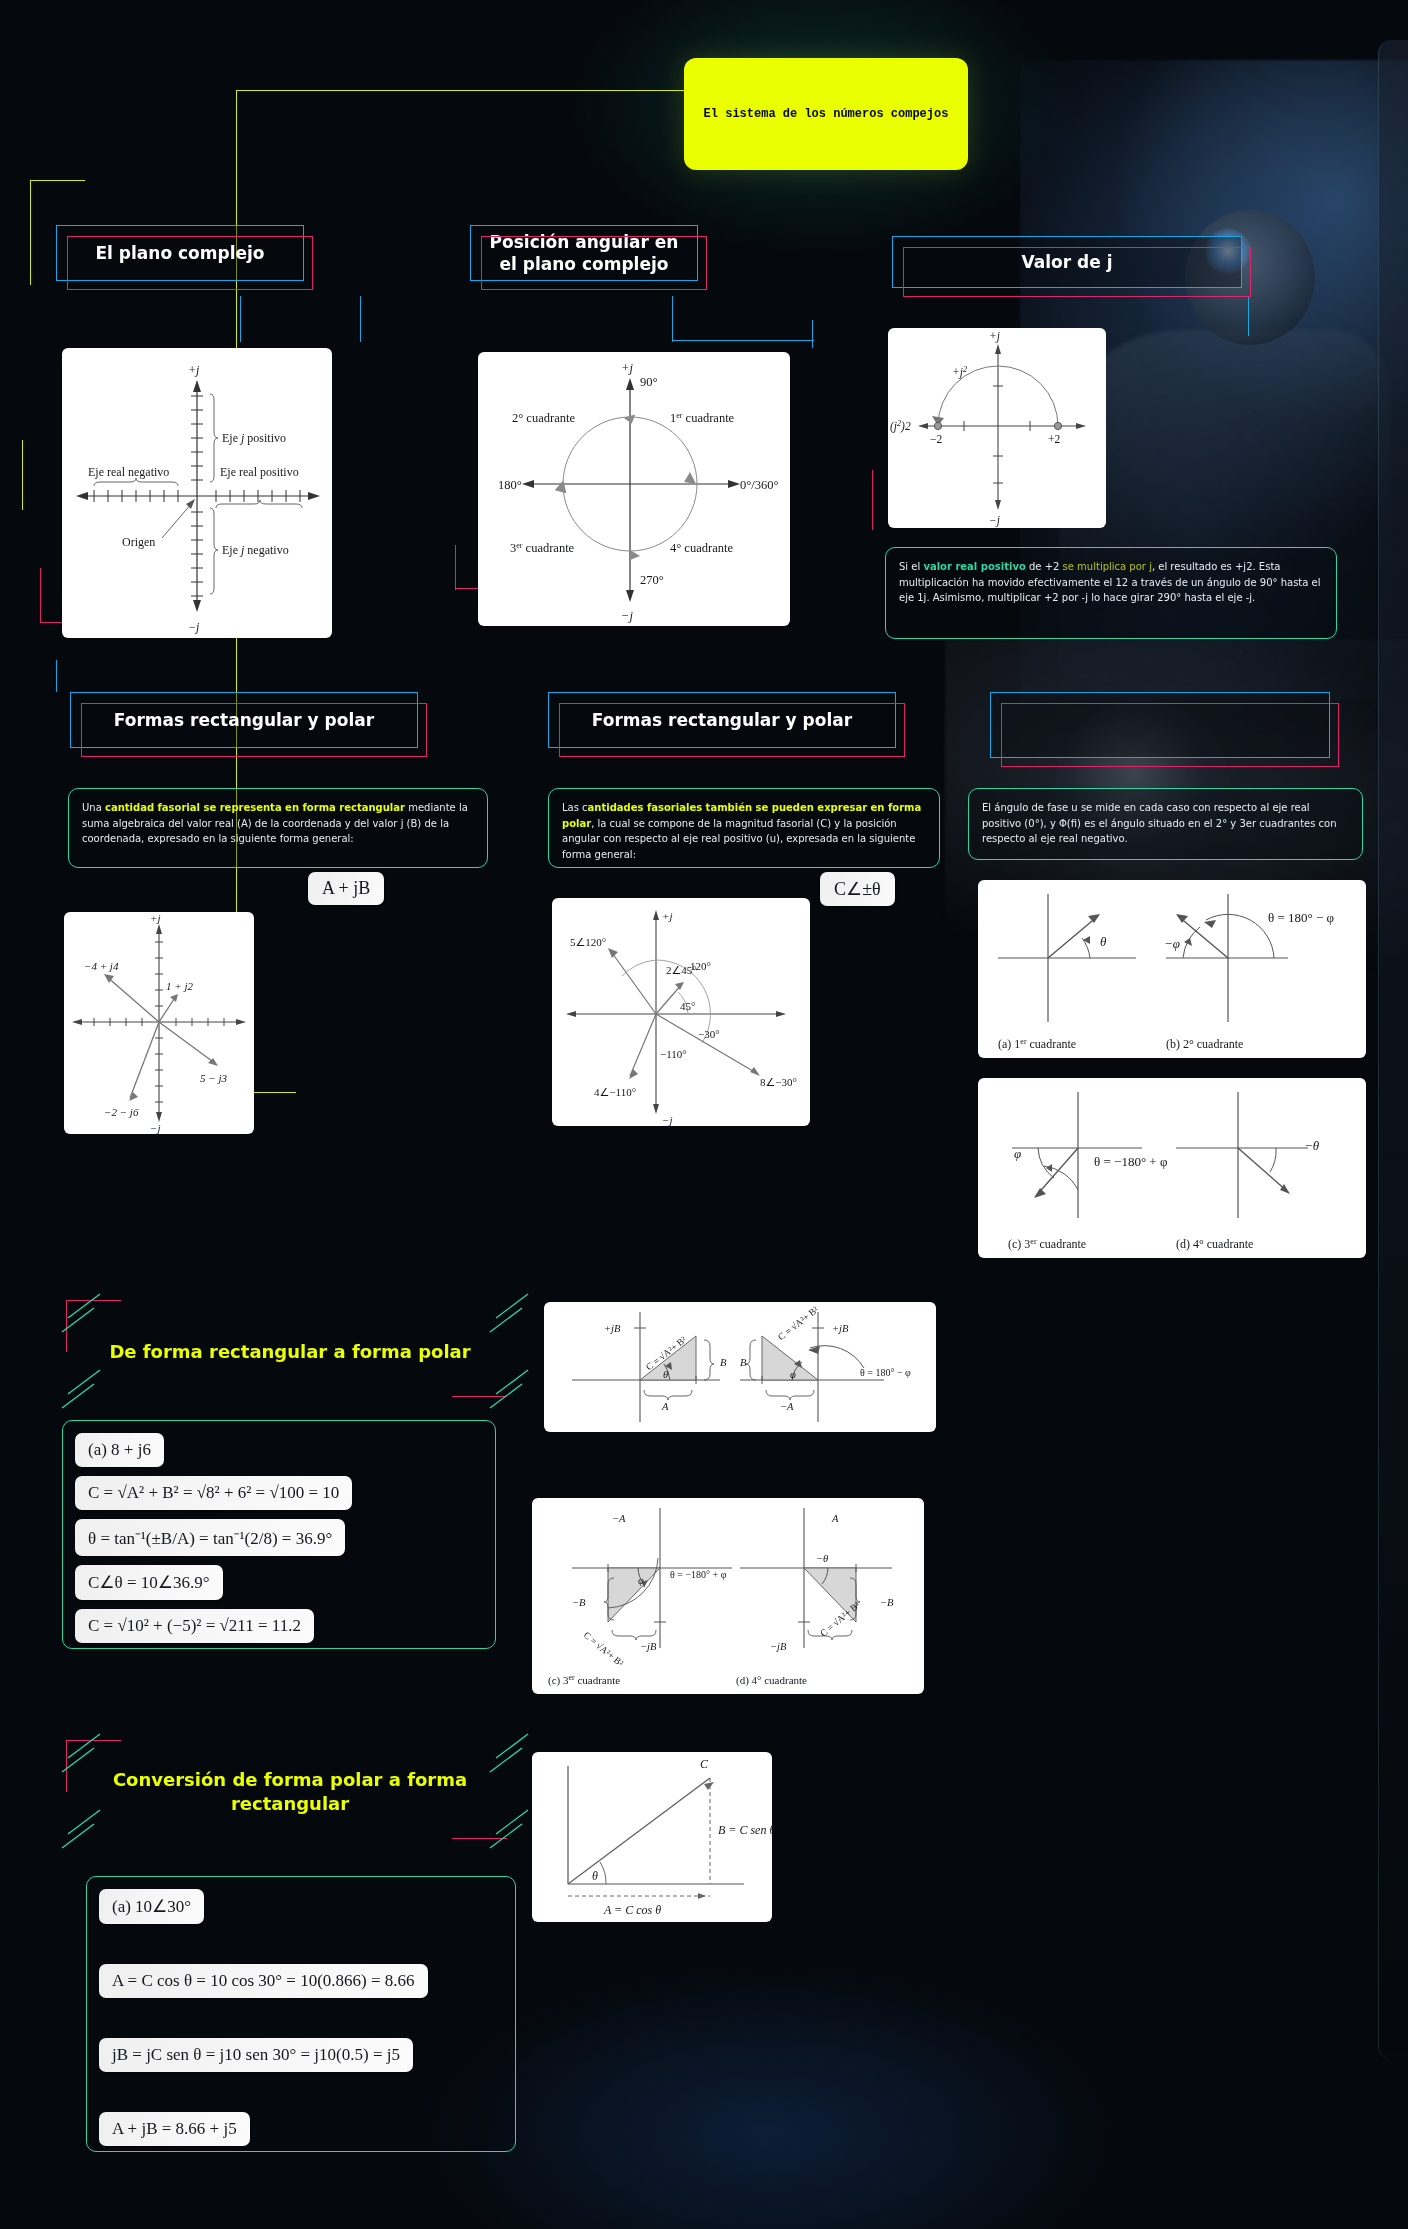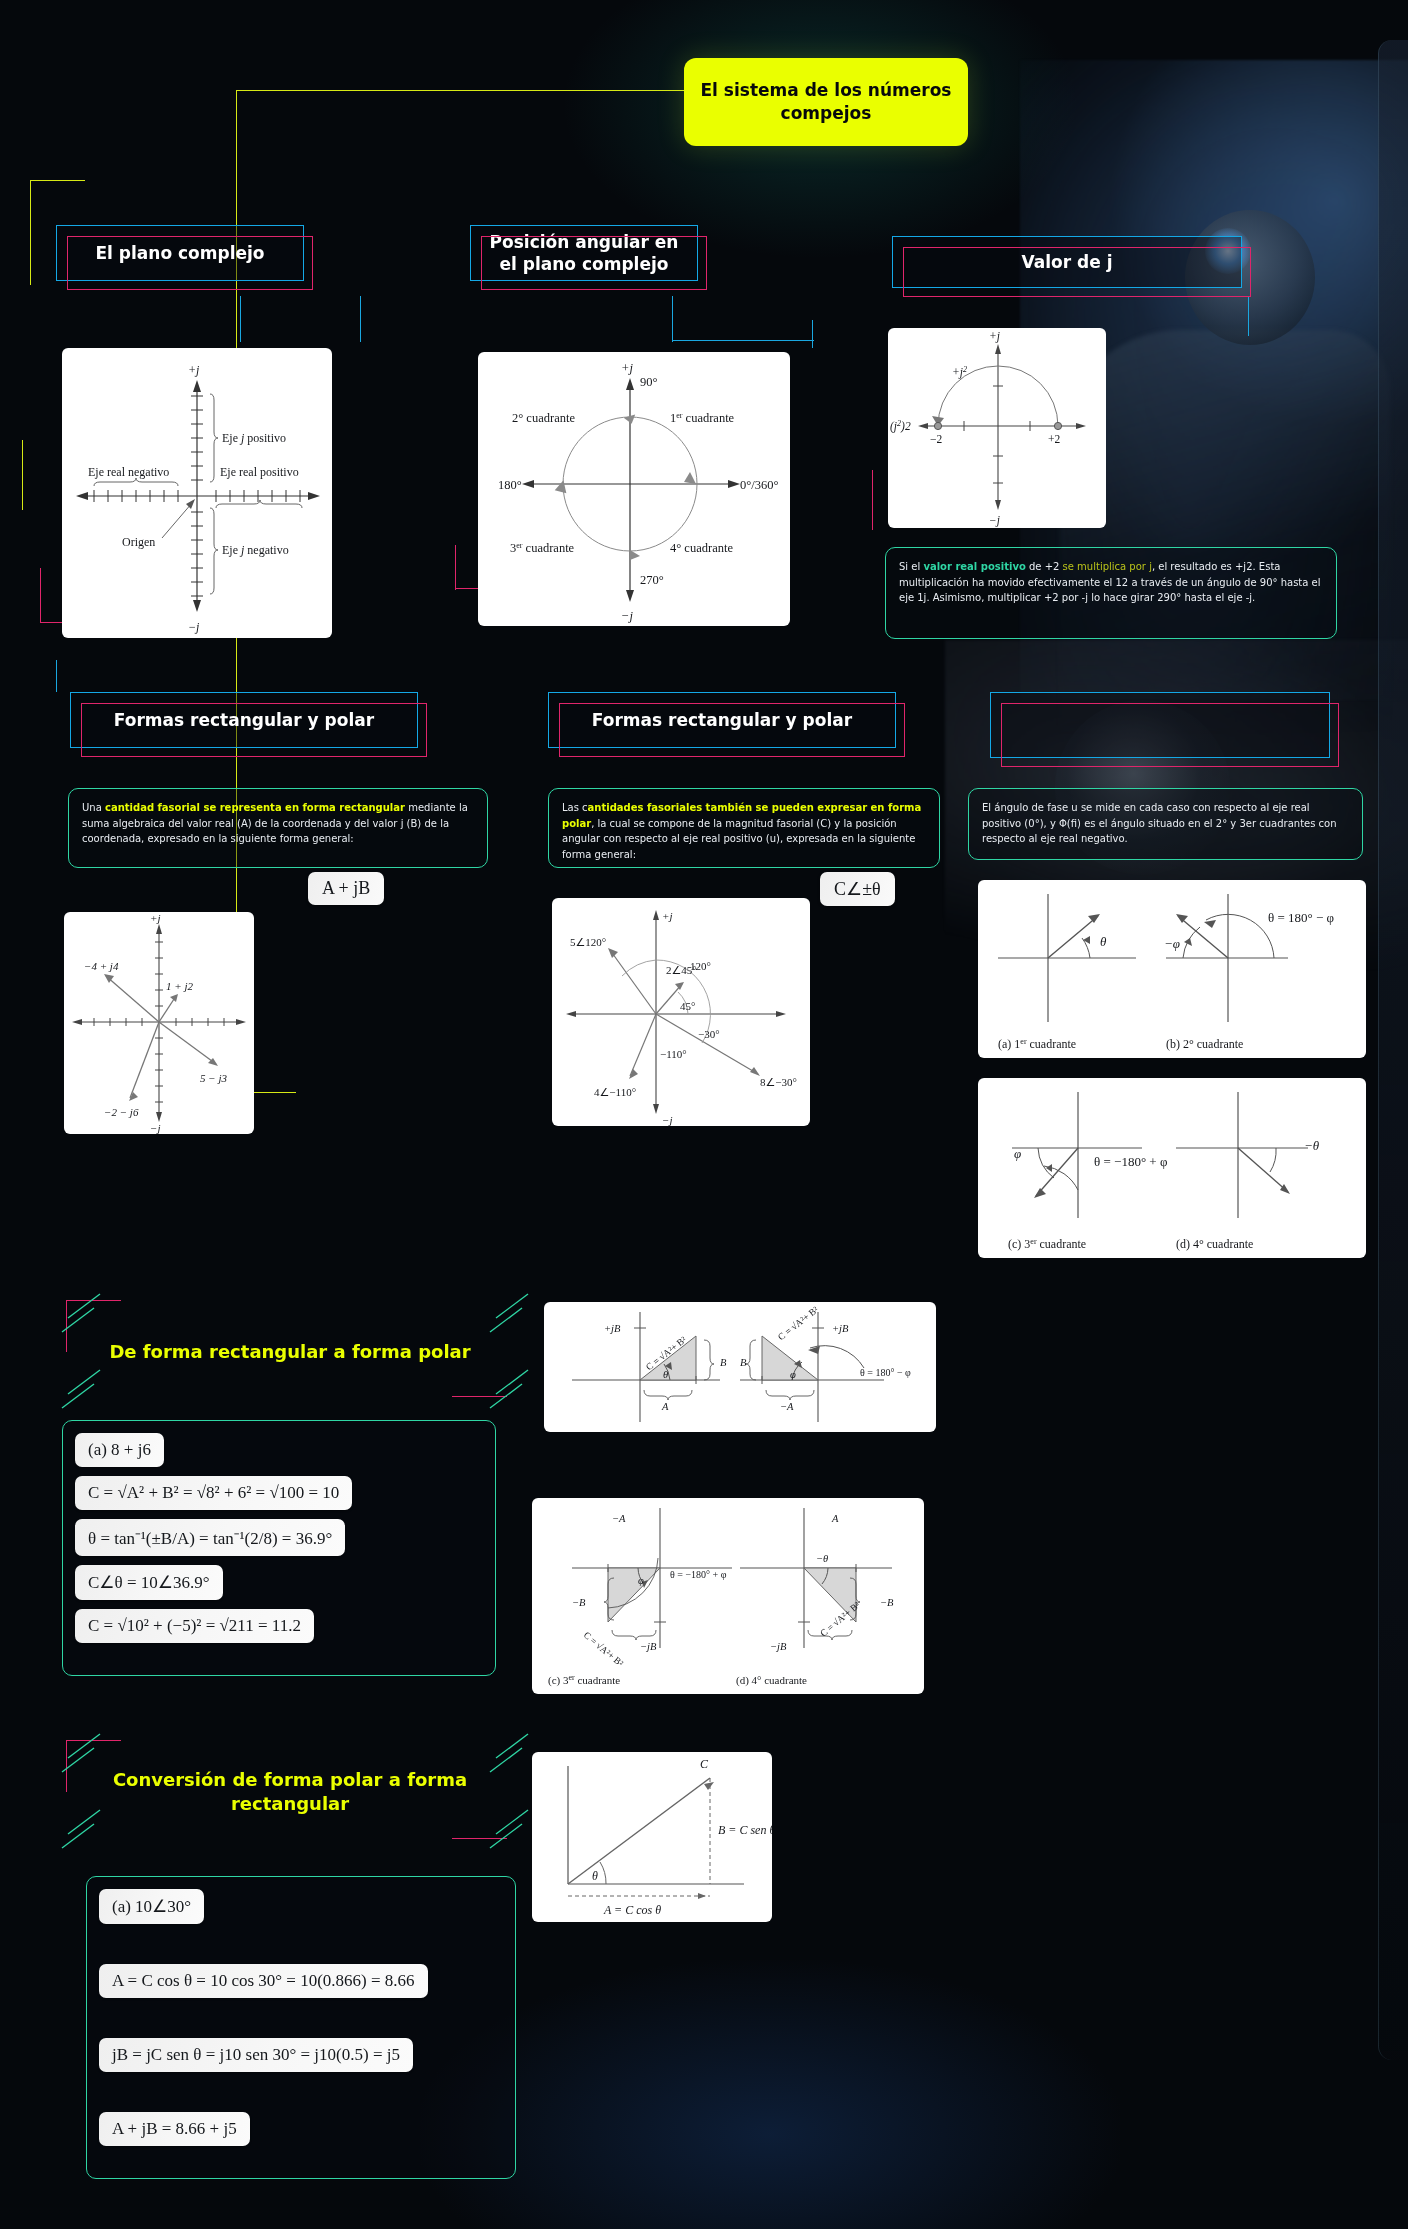--- a/index.html
+++ b/index.html
@@ -66,26 +66,27 @@
   }
 
   
   .line { position:absolute; z-index:1; }
   .ln-y { background:#d6e915; }
   .ln-p { background:#e0256b; }
   .ln-b { background:#1aa7e0; }
 
   
   #title-card {
-    position:absolute; left:684px; top:58px; width:284px; height:88px;
+    position:absolute; left:684px; top:58px; width:284px; height:112px;
     background:#eaff00; border-radius:12px;
     display:flex; align-items:center; justify-content:center; text-align:center;
-    color:#07090c; font-weight:700; font-size:17px; line-height:1.35;
+    color:#07090c; font-weight:700; font-size:12px; line-height:1.35;
     padding:6px 16px; z-index:4;
     box-shadow:0 0 28px rgba(200,240,20,.18);
+    font-family:Liberation Mono, monospace;
   }
 
   
   .sec-head {
     position:absolute; z-index:4;
     display:flex; align-items:center; justify-content:center; text-align:center;
     color:#ffffff; font-size:17px; font-weight:600; line-height:1.3;
     border:1.3px solid #14a8e6;
     background:rgba(6,10,16,.42);
     padding:4px 12px;
@@ -112,21 +113,21 @@
   .fig {
     position:absolute; z-index:4;
     background:#ffffff; border-radius:6px; overflow:hidden;
   }
   .fig svg { display:block; }
 
   
   .chip-group {
     position:absolute; z-index:4;
     border:1.3px solid #2fd6a4; border-radius:10px;
-    padding:12px 12px 32px 12px;
+    padding:12px 12px 5px 12px;
     display:flex; flex-direction:column; gap:9px; align-items:flex-start;
     background:rgba(6,11,16,.3);
   }
   .chip {
     background:linear-gradient(110deg,#efefef 0%,#f7f7f7 55%,#fbfbfb 100%);
     border-radius:7px;
     color:#15181c;
     font-family:"Liberation Serif", serif;
     font-size:17px;
     padding:7px 13px;

